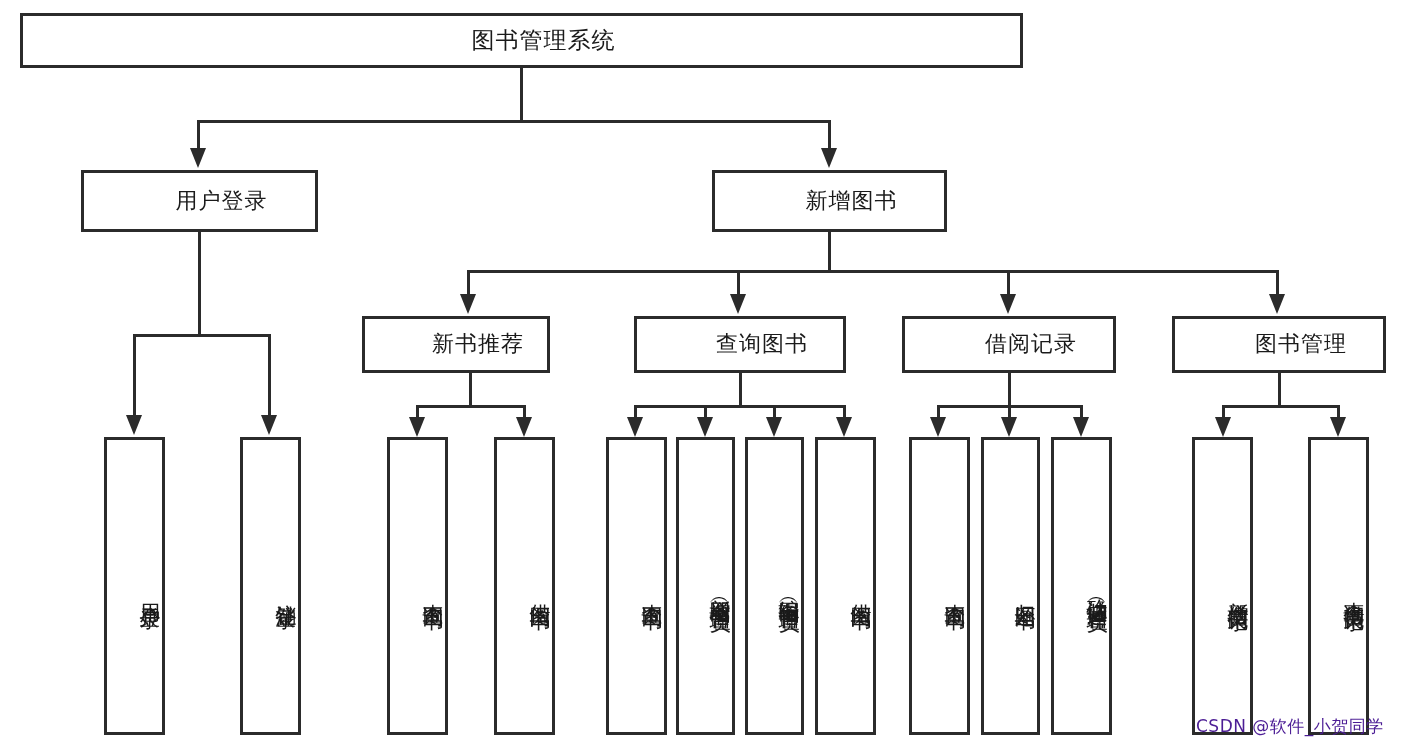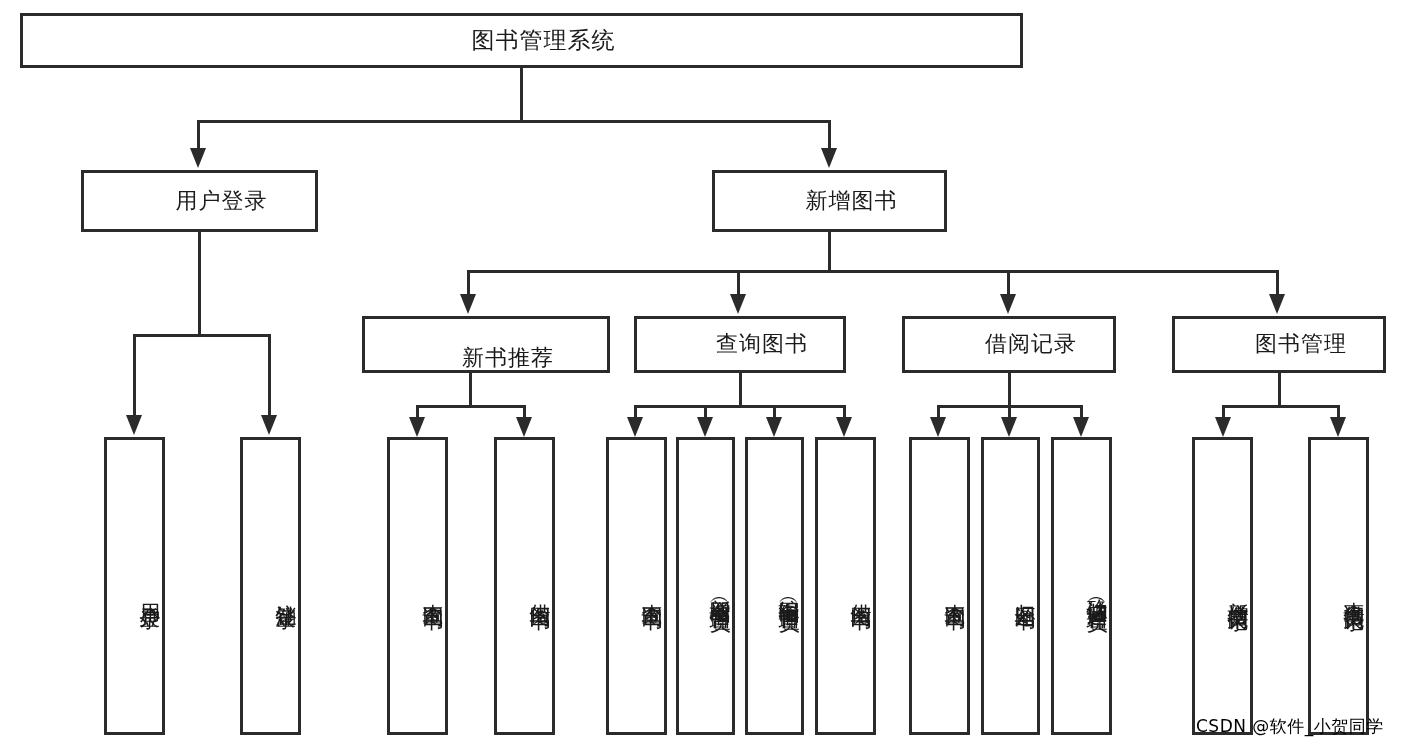--- a/index.html
+++ b/index.html
@@ -65,21 +65,21 @@
     width: 0;
     height: 0;
     border-left: 8px solid transparent;
     border-right: 8px solid transparent;
     border-top: 20px solid #2b2b2b;
   }
 
   
   .watermark {
     position: absolute;
-    color: #000000;
+    color: #4c1d95;
     font-size: 17px;
     white-space: nowrap;
     letter-spacing: 0.5px;
     user-select: none;
   }
 </style>
 </head>
 <body>
 
 <div id="canvas">
@@ -121,21 +121,21 @@
 
   <div class="ln vline" style="left:737px; top:270px; width:3px; height:26px;"></div>
   <div class="arrow" style="left:730px; top:294px;"></div>
 
   <div class="ln vline" style="left:1007px; top:270px; width:3px; height:26px;"></div>
   <div class="arrow" style="left:1000px; top:294px;"></div>
 
   <div class="ln vline" style="left:1276px; top:270px; width:3px; height:26px;"></div>
   <div class="arrow" style="left:1269px; top:294px;"></div>
 
-  <div class="node h" style="left:362px; top:316px; width:248px; height:57px;align-items:flex-end;">
+  <div class="node h" style="left:362px; top:316px; width:188px; height:57px;">
     <span>新书推荐</span>
   </div>
   <div class="node h" style="left:634px; top:316px; width:212px; height:57px;">
     <span>查询图书</span>
   </div>
   <div class="node h" style="left:902px; top:316px; width:214px; height:57px;">
     <span>借阅记录</span>
   </div>
   <div class="node h" style="left:1172px; top:316px; width:214px; height:57px;">
     <span>图书管理</span>

